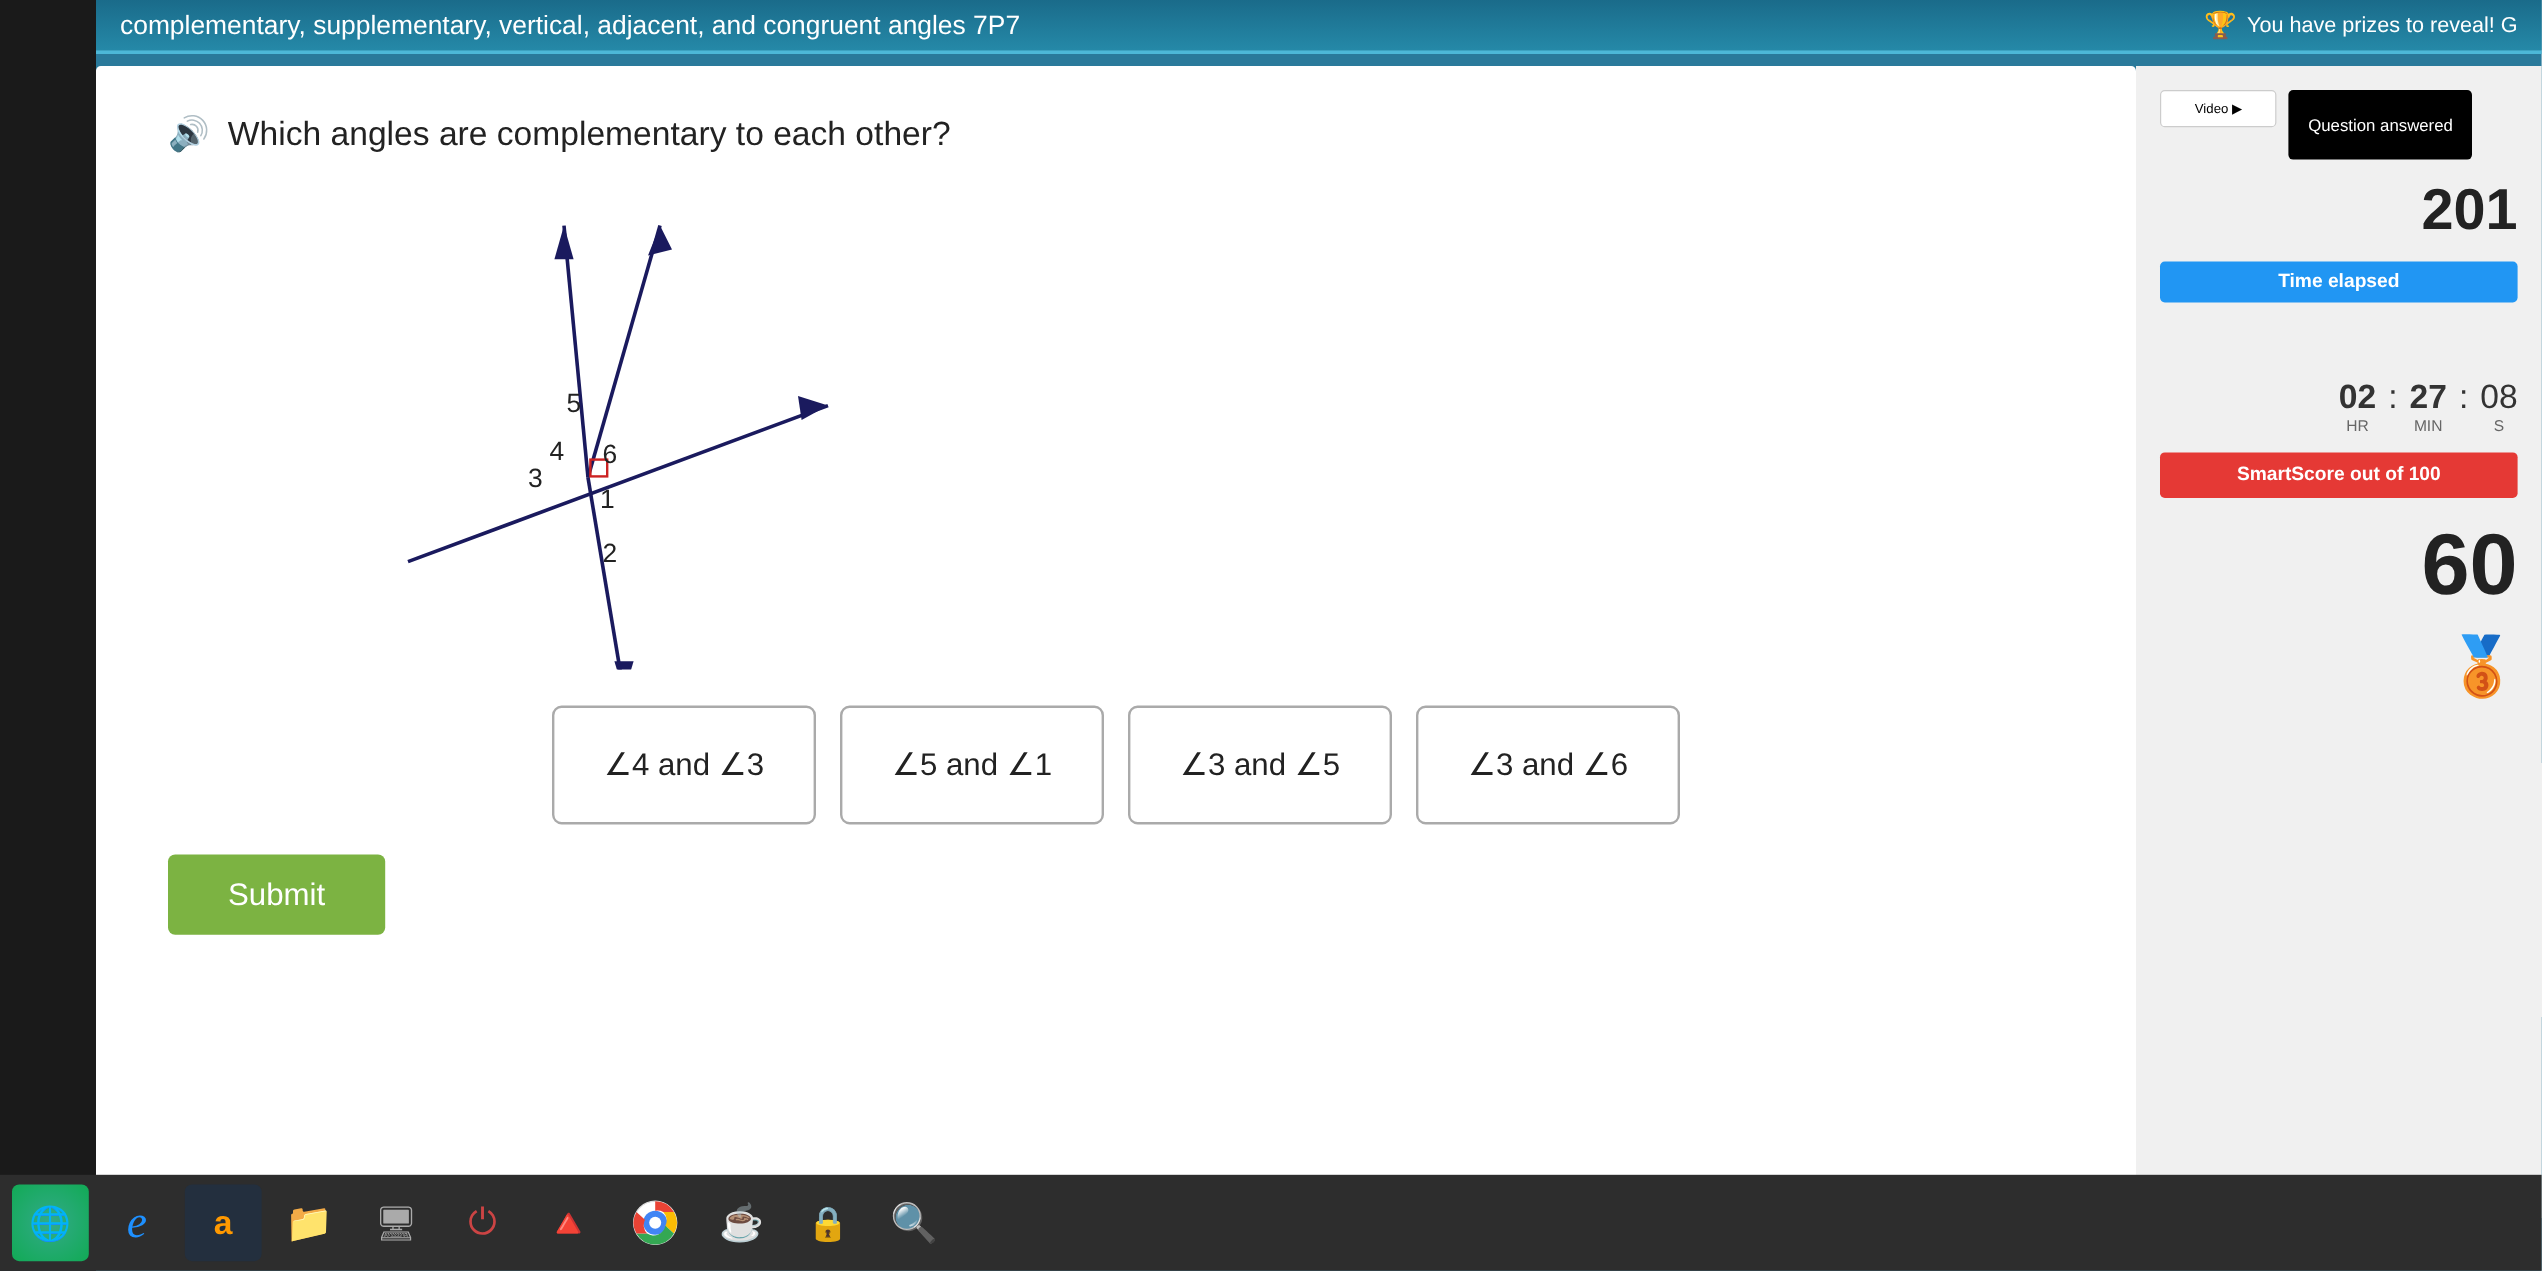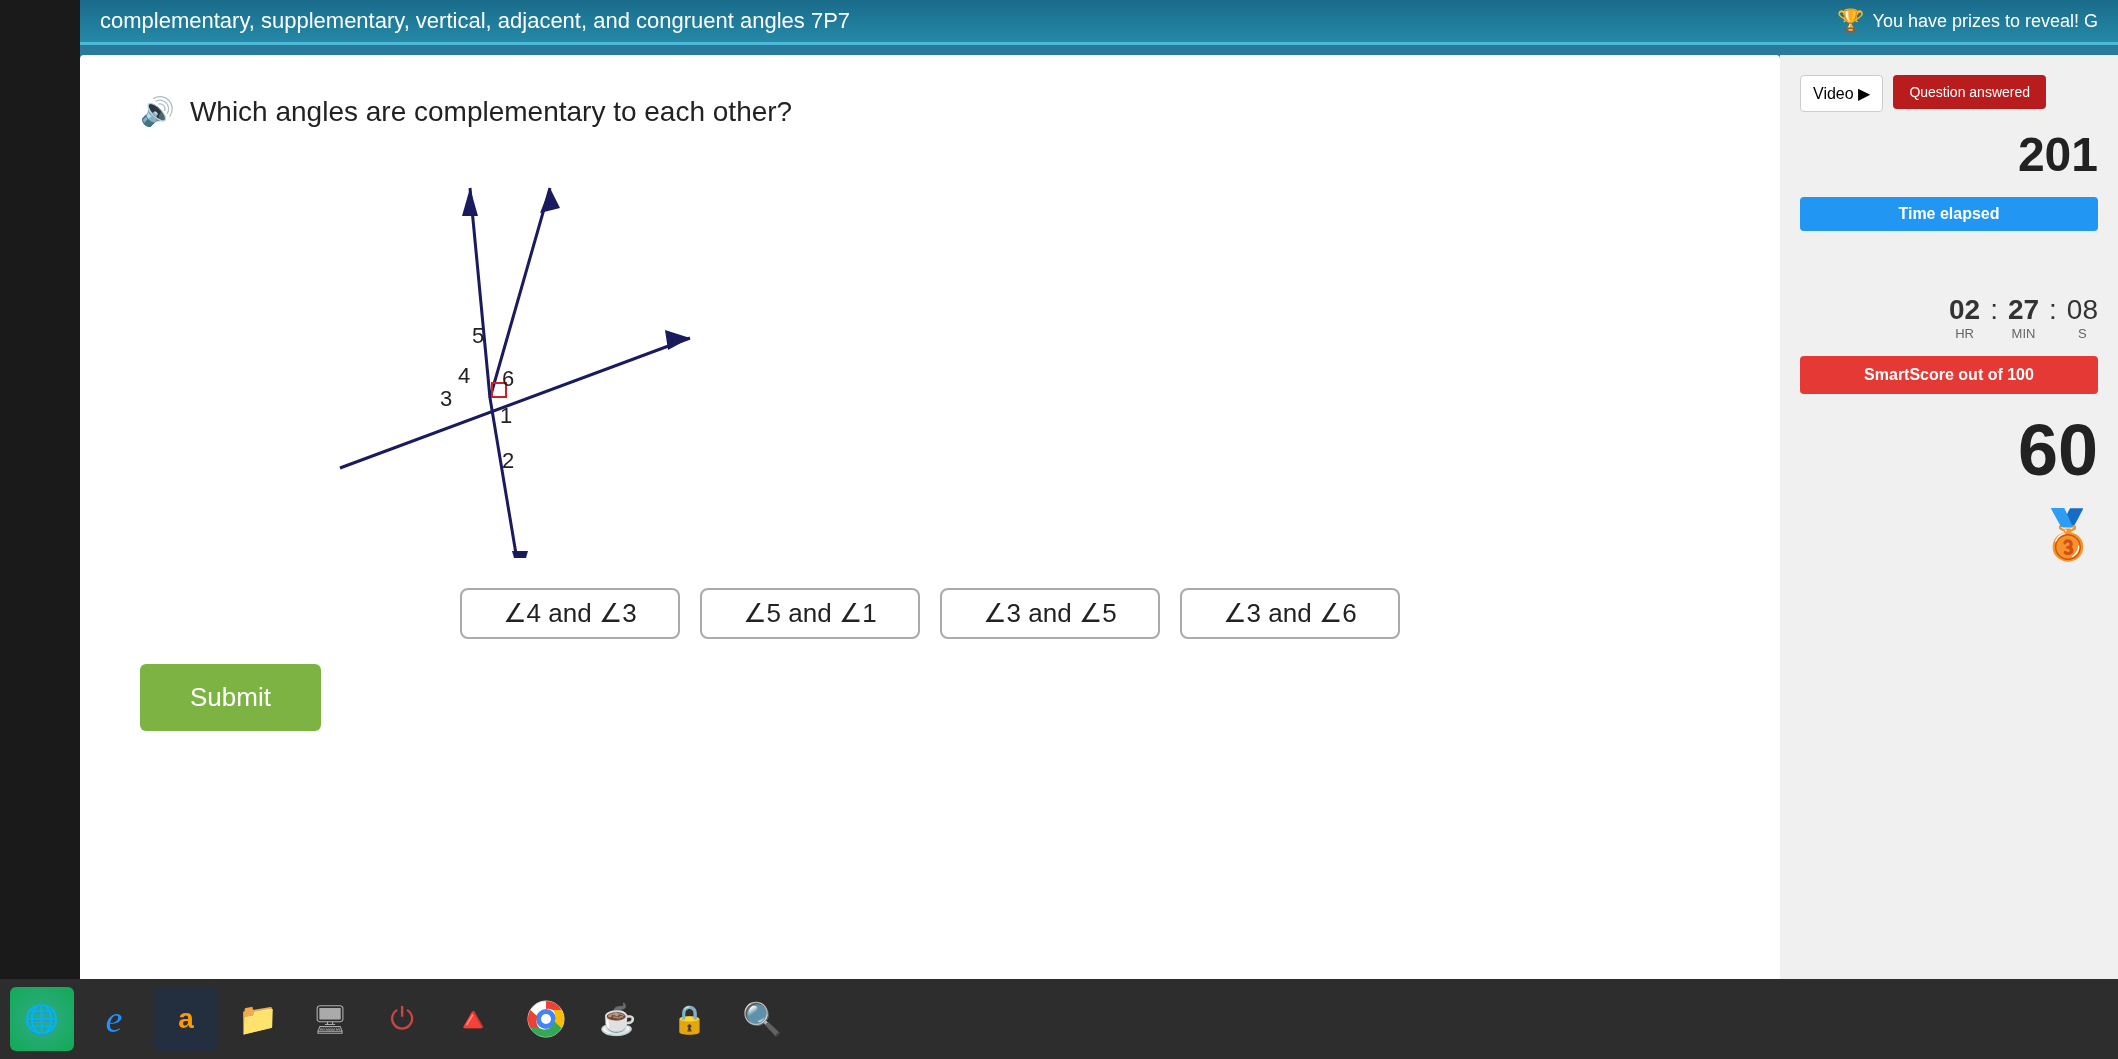--- a/index.html
+++ b/index.html
@@ -77,34 +77,34 @@
 
     .video-question-row {
       display: flex;
       gap: 10px;
       align-items: flex-start;
     }
 
     .video-btn {
       background: white;
       border: 1px solid #ccc;
-      padding: 8px 12px;
-      border-radius: 4px;
-      font-size: 16px;
+      padding: 8px 28px;
+      border-radius: 4px;
+      font-size: 11px;
       cursor: pointer;
       display: flex;
       align-items: center;
       gap: 5px;
     }
 
     .question-answered-btn {
-      background: #b91c1c;
+      background: #000000;
       color: white;
       border: none;
-      padding: 8px 16px;
+      padding: 20px 16px;
       border-radius: 4px;
       font-size: 14px;
       cursor: pointer;
       line-height: 1.3;
     }
 
     .big-number {
       font-size: 48px;
       font-weight: bold;
       color: #222;
@@ -185,21 +185,21 @@
       display: flex;
       gap: 20px;
       margin-top: 30px;
       flex-wrap: wrap;
       justify-content: center;
     }
 
     .answer-btn {
       border: 2px solid #aaa;
       background: white;
-      padding: 8px 35px;
+      padding: 32px 35px;
       border-radius: 8px;
       font-size: 26px;
       cursor: pointer;
       min-width: 220px;
       text-align: center;
       color: #222;
     }
 
     .submit-btn {
       background: #7cb342;

